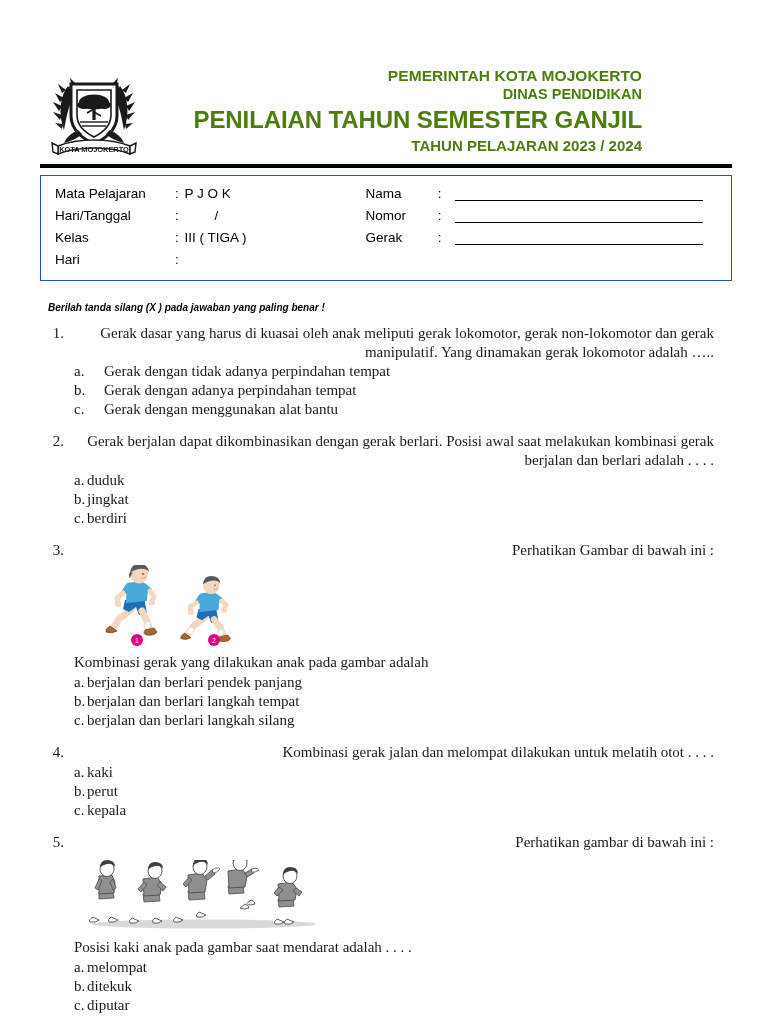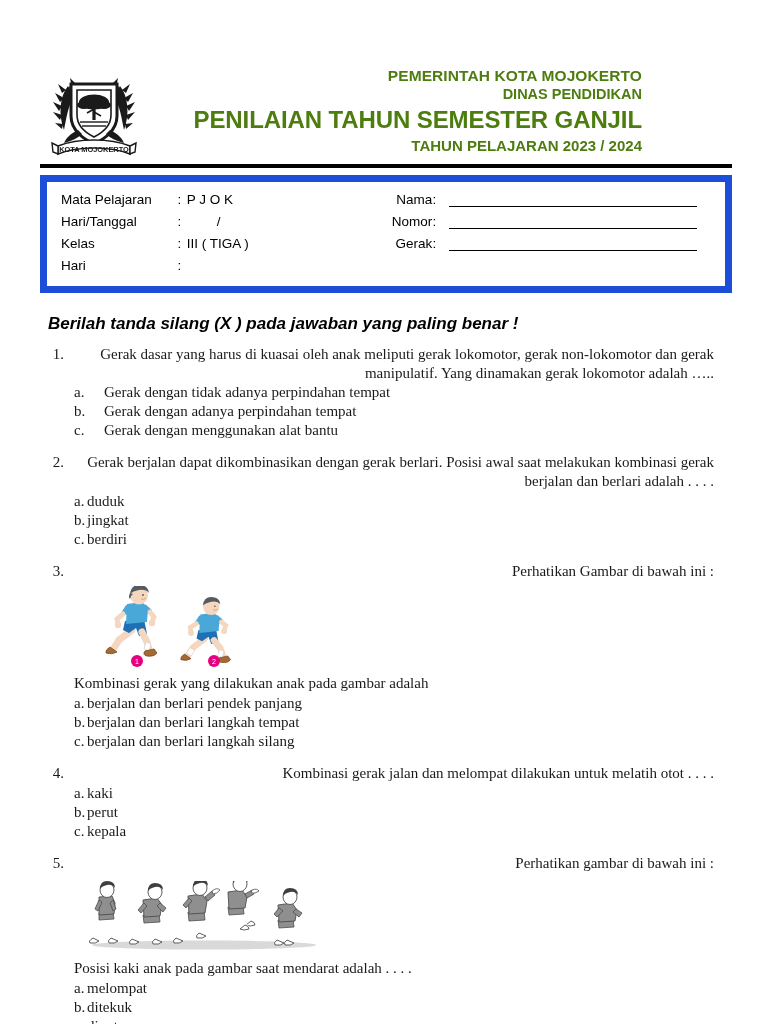--- a/index.html
+++ b/index.html
@@ -55,53 +55,53 @@
   .t-line4 { font-size: 15px; line-height: 1.35; }
 
   .rule {
     height: 4px;
     background: #000;
     margin: 4px 0 0 0;
   }
 
   
   .infobox {
-    border: 7px solid #1d4ed8;
+    border: 1px solid #1d4ed8;
     margin-top: 7px;
     padding: 7px 0 9px 0;
     font-family: "Liberation Sans", sans-serif;
     font-size: 13.5px;
     color: #000;
   }
   .inforow {
     display: flex;
     line-height: 1.62;
     height: 22px;
     align-items: center;
   }
   .c-label  { width: 140px; padding-left: 14px; box-sizing: border-box; }
   .c-colon  { width: 10px; }
   .c-value  { width: 190px; white-space: pre; }
-  .c-label2 { width: 76px; text-align: right; }
+  .c-label2 { width: 76px; }
   .c-colon2 { width: 18px; }
   .c-fill   { flex: 1; padding-right: 28px; }
   .uline {
     display: block;
     border-bottom: 1.6px solid #000;
     height: 13px;
     width: 248px;
   }
   .nofill .uline { border-bottom: none; }
 
   
   .instruction {
     font-family: "Liberation Sans", sans-serif;
     font-weight: bold;
     font-style: italic;
-    font-size: 17px;
+    font-size: 10px;
     color: #000;
     margin: 21px 0 0 8px;
   }
 
   
   .qlist { margin-top: 11px; }
   .q {
     display: flex;
     margin-bottom: 13px;
   }

